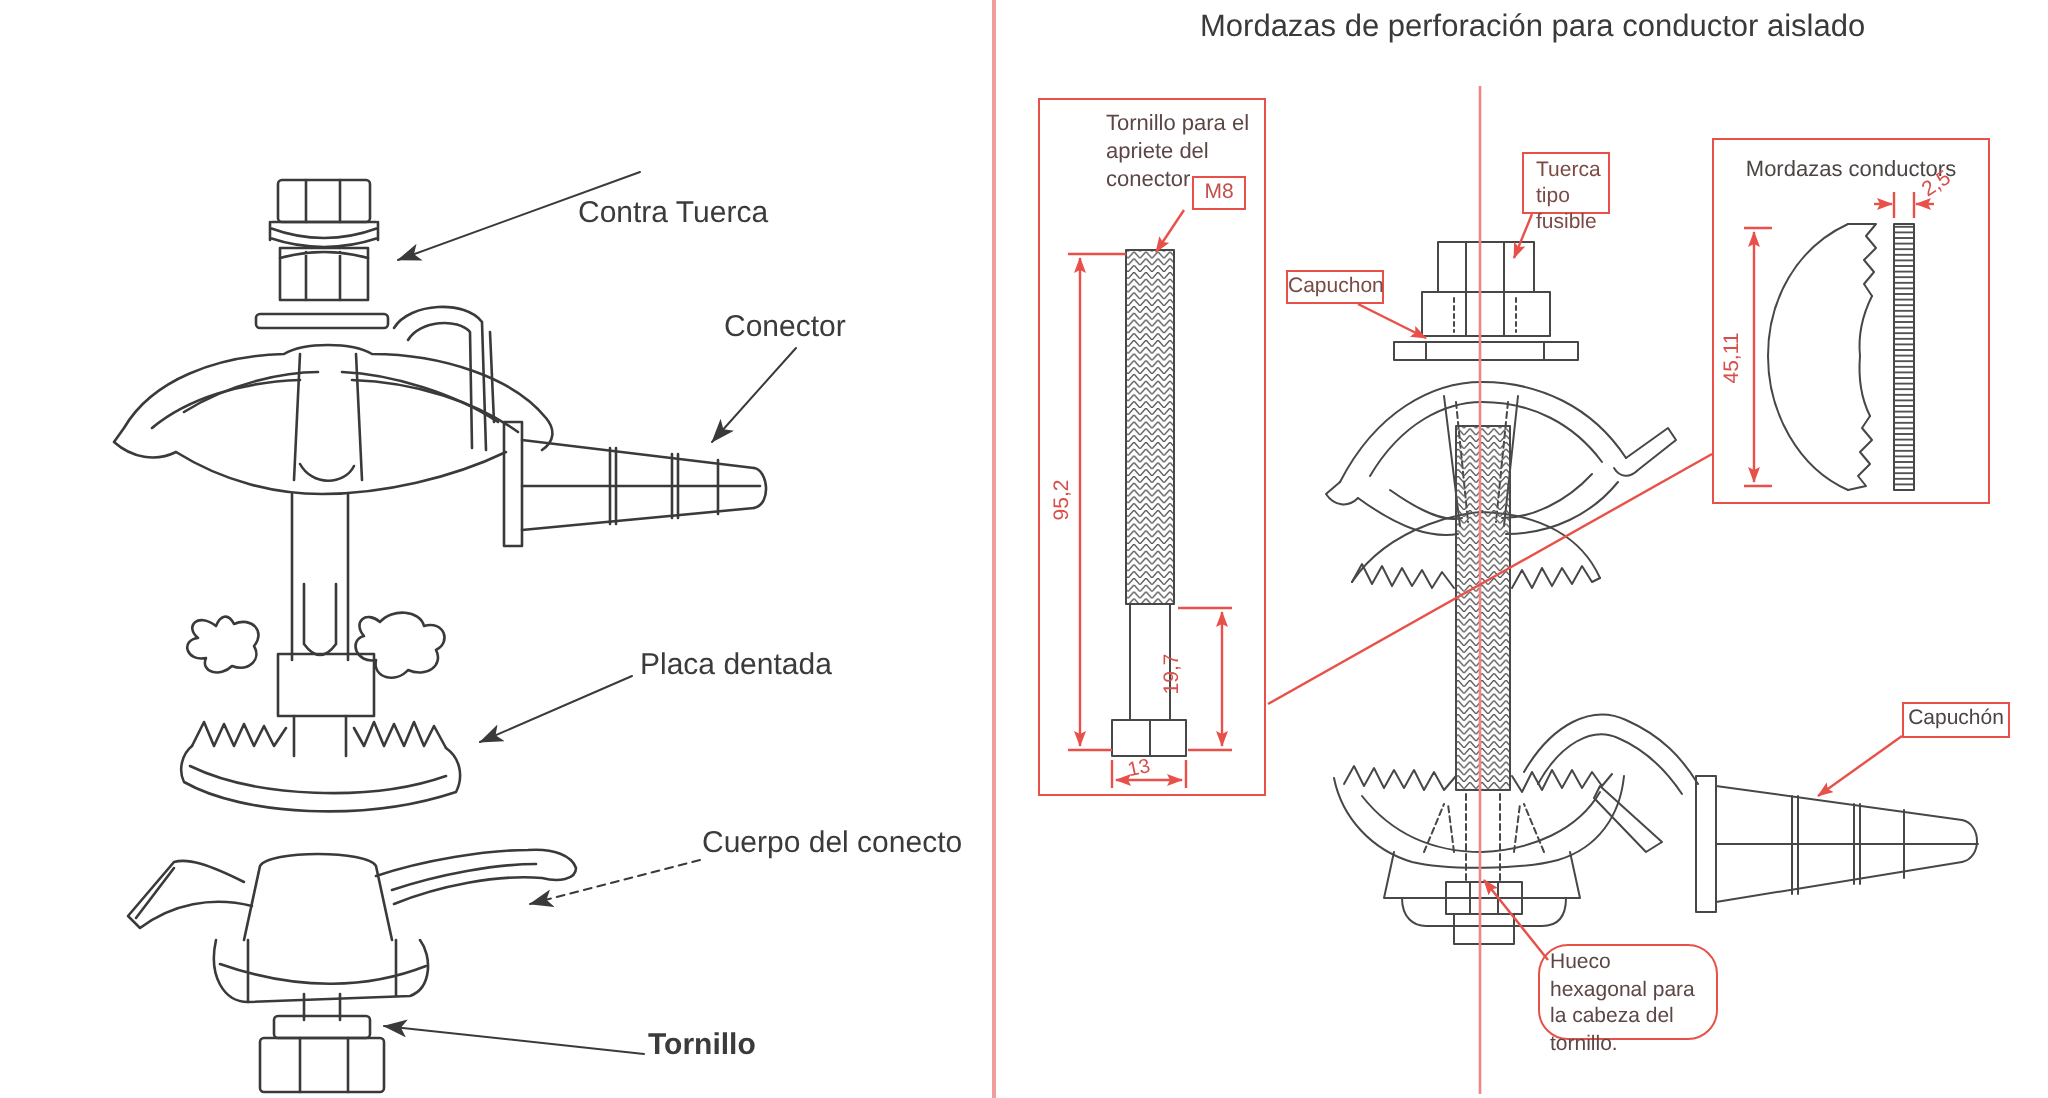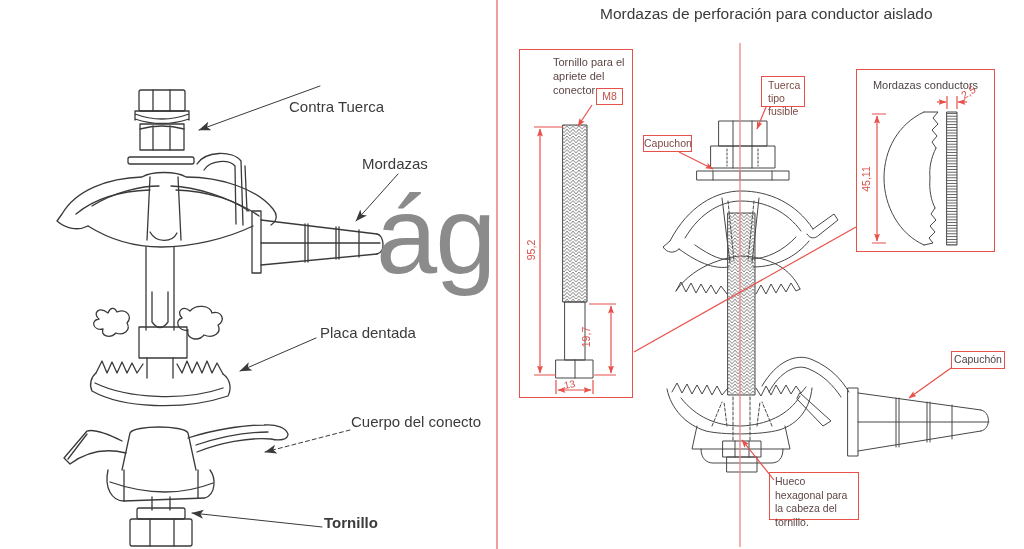--- a/index.html
+++ b/index.html
@@ -203,26 +203,25 @@
 
       <path d="M872,114 H886 M872,243 H886"></path>
       <line x1="877" y1="116" x2="877" y2="241" marker-start="url(#ahr)" marker-end="url(#ahr)"></line>
 
       <path d="M947,109 V96 M957,109 V96"></path>
       <line x1="937" y1="102" x2="946" y2="102" marker-end="url(#ahr)"></line>
       <line x1="967" y1="102" x2="958" y2="102" marker-end="url(#ahr)"></line>
     </g>
   </svg>
 
-  <div class="watermark">ág</div>
 
   <div class="title">Mordazas de perforación para conductor aislado</div>
 
   <div class="lbl" style="left:289px;top:70px;margin-top:28px;">Contra Tuerca</div>
-  <div class="lbl" style="left:362px;top:155px;">Mordazas</div>
+  <div class="lbl" style="left:362px;top:155px;">Conector</div>
   <div class="lbl" style="left:320px;top:324px;">Placa dentada</div>
   <div class="lbl" style="left:351px;top:413px;">Cuerpo del conecto</div>
   <div class="lbl bold" style="left:324px;top:514px;">Tornillo</div>
 
   <div class="redbox" style="left:519px;top:49px;width:114px;height:349px;">
     <div class="boxtxt" style="padding:6px 4px 0 8px;margin-left:25px;">Tornillo para el apriete del conector</div>
   </div>
   <div class="redbox" style="left:584px;top:88px;width:27px;height:17px;margin-left:12px;">
     <div class="boxtxt center" style="color:#c34f4b;font-size:10.5px;padding-top:1px;">M8</div>
   </div>
@@ -231,21 +230,21 @@
   </div>
   <div class="redbox" style="left:643px;top:135px;width:49px;height:17px;">
     <div class="boxtxt center" style="font-size:10.5px;padding-top:1px;color:#7c4a46;">Capuchon</div>
   </div>
   <div class="redbox" style="left:856px;top:69px;width:139px;height:183px;">
     <div class="boxtxt center" style="font-size:11px;padding-top:9px;color:#4d4444;">Mordazas conductors</div>
   </div>
   <div class="redbox" style="left:951px;top:351px;width:54px;height:18px;">
     <div class="boxtxt center" style="font-size:10.5px;padding-top:1px;color:#4d4444;">Capuchón</div>
   </div>
-  <div class="redbox" style="left:769px;top:472px;width:90px;height:48px;">
+  <div class="redbox" style="left:769px;top:472px;width:90px;height:48px;border-radius:15px;">
     <div class="boxtxt" style="font-size:10.5px;padding:2px 3px 0 5px;line-height:1.3;">Hueco hexagonal para la cabeza del tornillo.</div>
   </div>
 
   <div class="dim rot90" style="left:509px;top:244px;">95,2</div>
   <div class="dim rot90" style="left:564px;top:331px;">19,7</div>
   <div class="dim" style="left:564px;top:379px;transform:rotate(-12deg);font-size:10px;">13</div>
   <div class="dim rot90" style="left:844px;top:173px;">45,11</div>
   <div class="dim" style="left:961px;top:86px;transform:rotate(-33deg);">2,5</div>
 
 </div>

